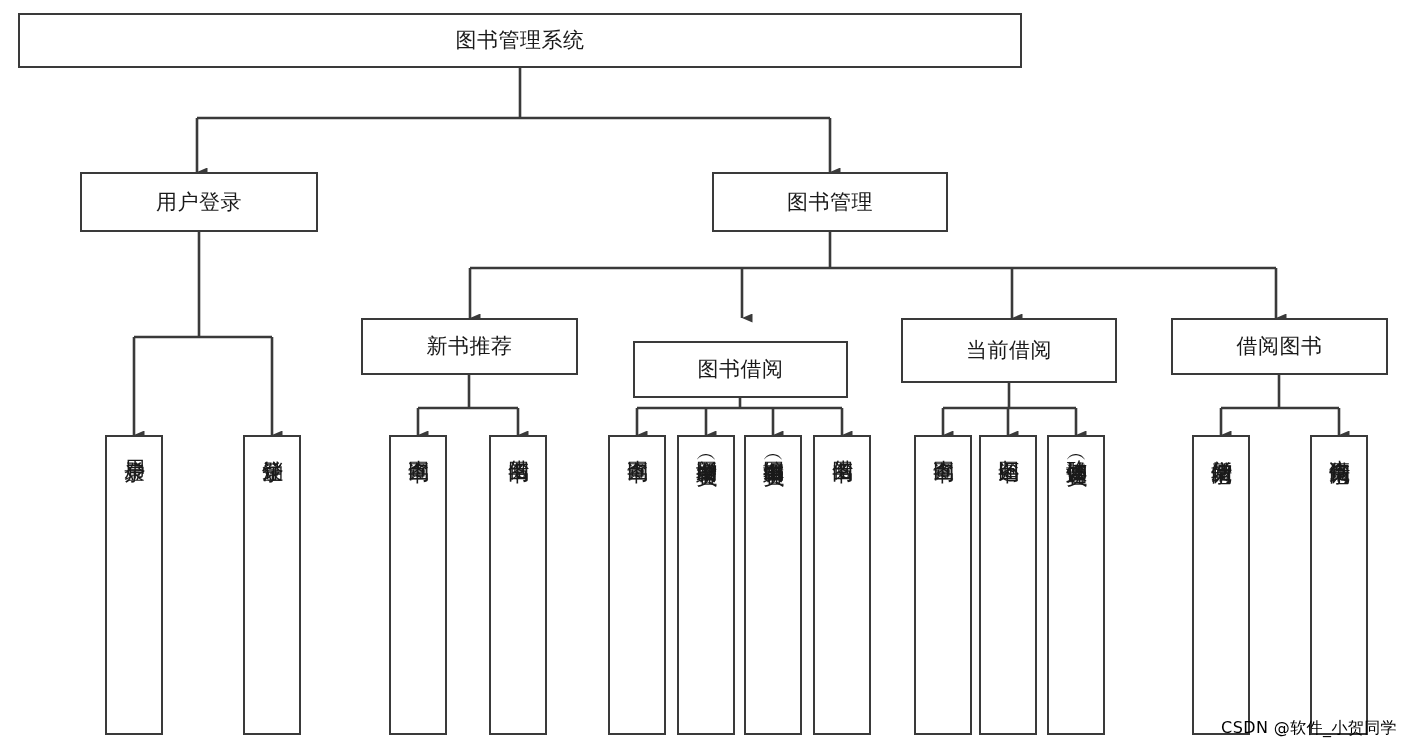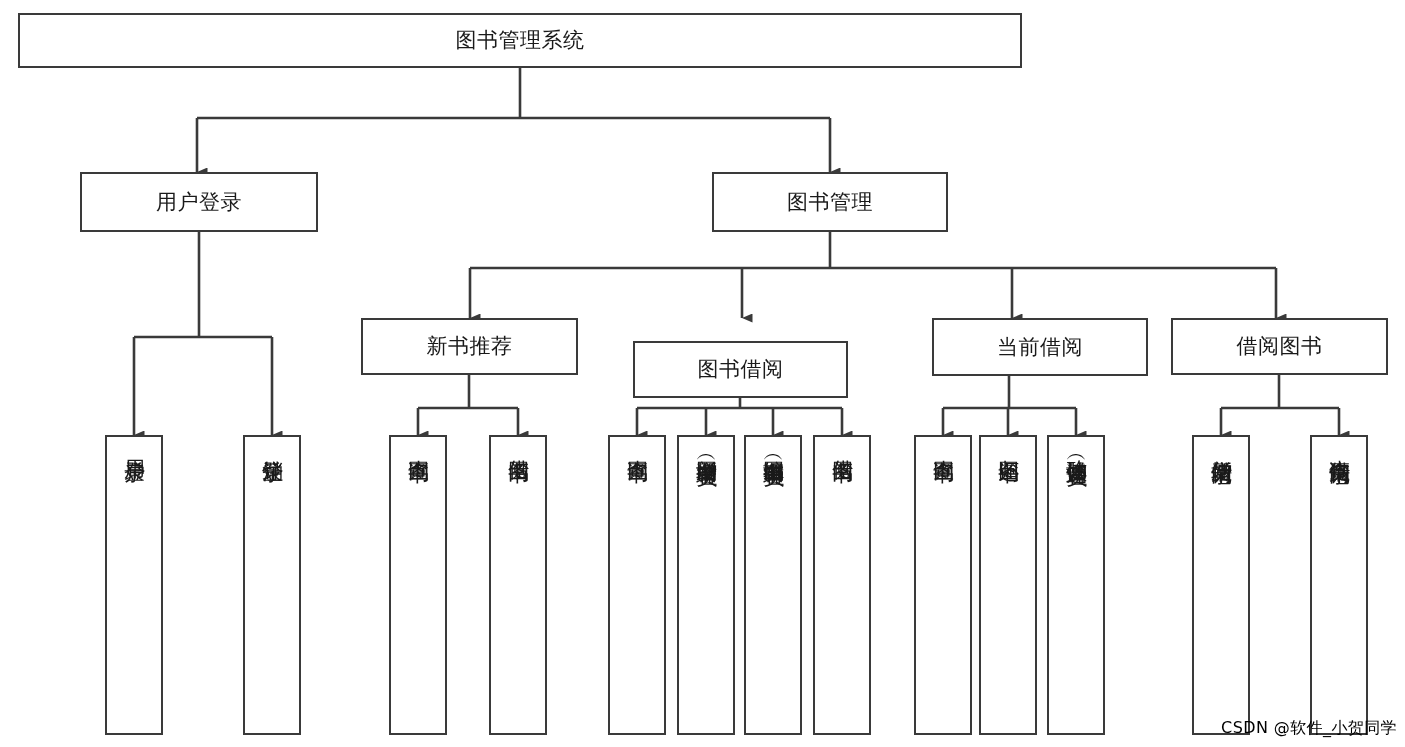--- a/index.html
+++ b/index.html
@@ -125,21 +125,21 @@
   <div class="node-box" id="node-l3-0" style="left: 361px; top: 318px; width: 217px; height: 57px;">
     <span class="node-label-h">新书推荐</span>
   </div>
 
   <div class="node-box" id="node-l2-1" style="left: 712px; top: 172px; width: 236px; height: 60px;">
     <span class="node-label-h">图书管理</span>
   </div>
   <div class="node-box" id="node-l3-1" style="left: 633px; top: 318px; width: 215px; height: 57px; margin-top: 23px;">
     <span class="node-label-h">图书借阅</span>
   </div>
-  <div class="node-box" id="node-l3-2" style="left: 932px; top: 318px; width: 216px; height: 58px;">
+  <div class="node-box" id="node-l3-2" style="left: 901px; top: 318px; width: 216px; height: 65px;">
     <span class="node-label-h">当前借阅</span>
   </div>
   <div class="node-box" id="node-l3-3" style="left: 1171px; top: 318px; width: 217px; height: 57px;">
     <span class="node-label-h">借阅图书</span>
   </div>
 
   <div class="node-box leaf" id="node-leaf-0" style="left: 105px; top: 435px; width: 58px; height: 300px;">
     <span class="node-label-v">用户登录</span>
   </div>
   <div class="node-box leaf" id="node-leaf-1" style="left: 243px; top: 435px; width: 58px; height: 300px;">

